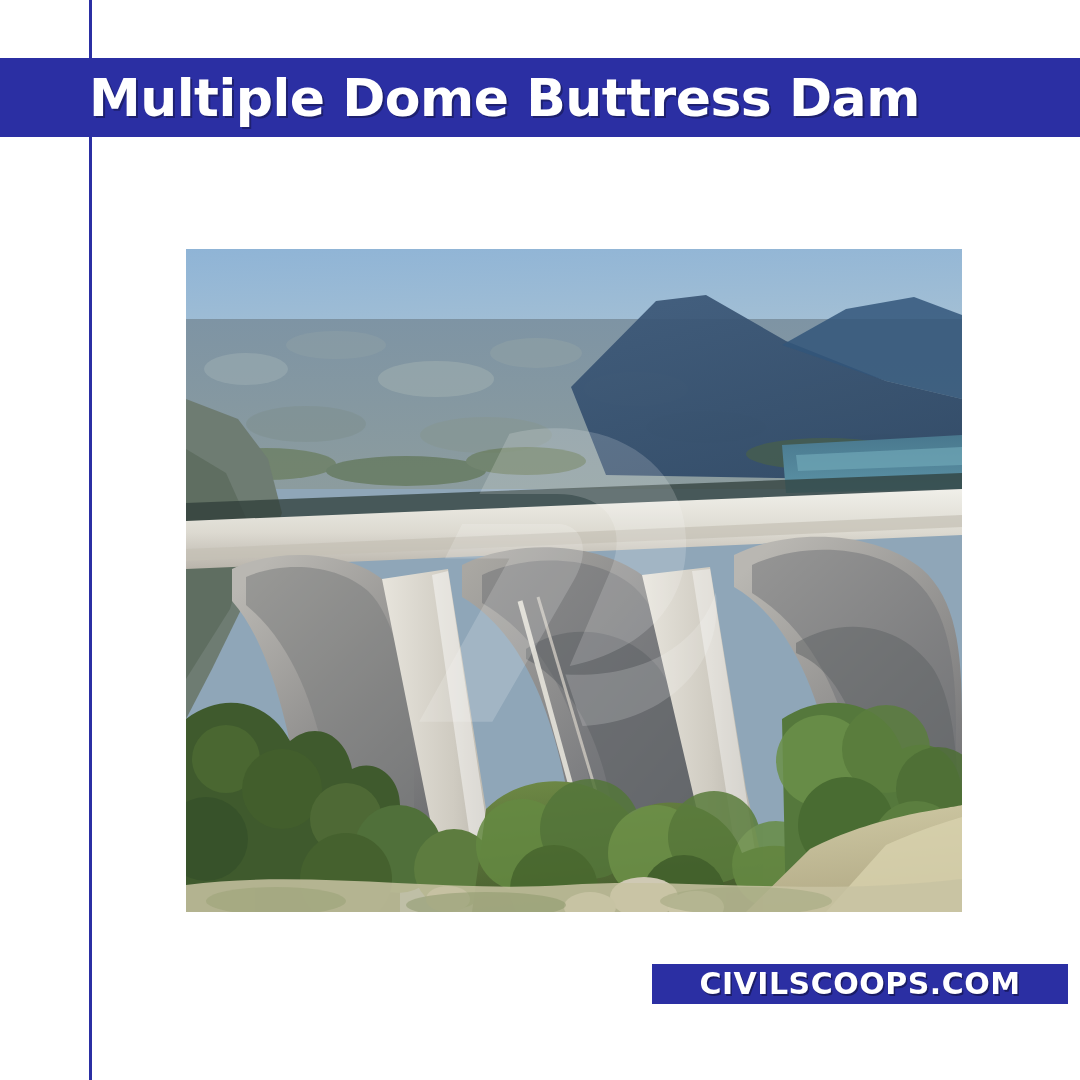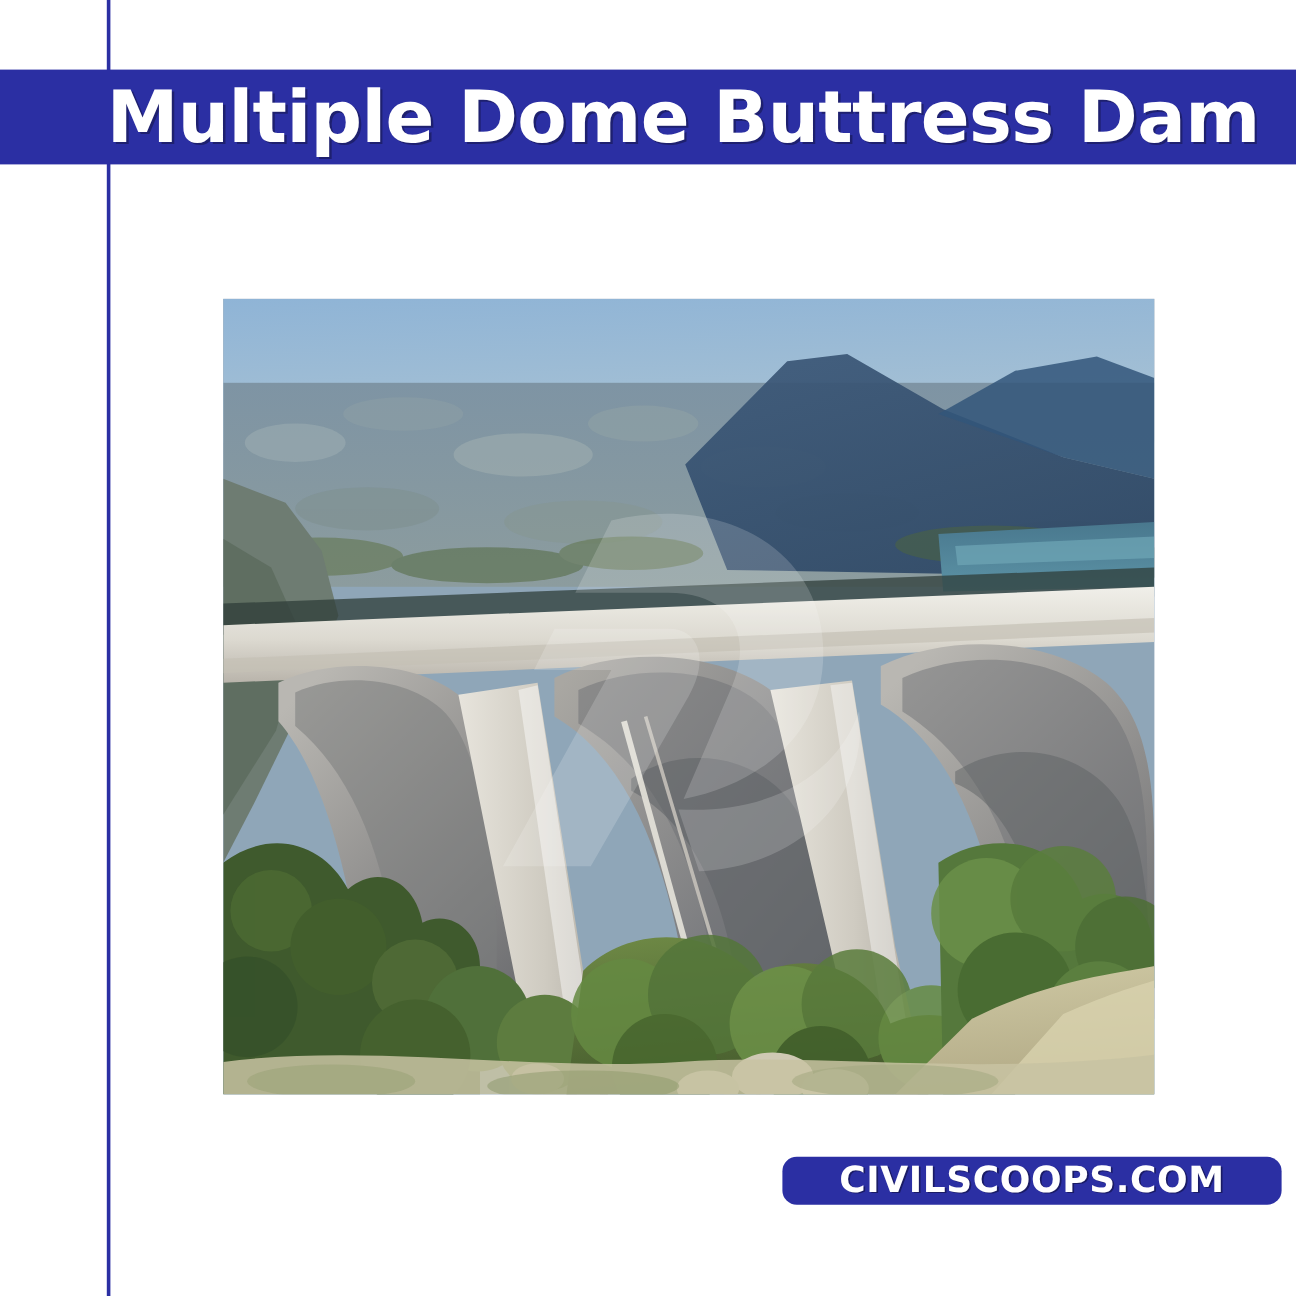--- a/index.html
+++ b/index.html
@@ -38,21 +38,21 @@
     height: 79px;
     background: #2b2fa3;
     display: flex;
     align-items: center;
   }
   .title-text {
     margin-left: 89px;
     color: #ffffff;
     font-family: "DejaVu Sans", sans-serif;
     font-weight: bold;
-    font-size: 60px;
+    font-size: 52px;
     line-height: 1;
     letter-spacing: -0.5px;
     white-space: nowrap;
     text-shadow: 2px 2px 0 rgba(20,20,70,0.55);
   }
 
   
   .photo-wrap {
     position: absolute;
     left: 186px;
@@ -81,21 +81,20 @@
   .footer-logo {
     position: absolute;
     left: 652px;
     top: 964px;
     width: 416px;
     height: 40px;
     background: #2b2fa3;
     display: flex;
     align-items: center;
     justify-content: center;
-    border-radius: 12px;
   }
   .footer-logo-text {
     color: #ffffff;
     font-family: "DejaVu Sans", sans-serif;
     font-weight: bold;
     font-size: 30px;
     line-height: 1;
     letter-spacing: 0.5px;
     white-space: nowrap;
     text-shadow: 1.5px 1.5px 0 rgba(15,15,60,0.6);

